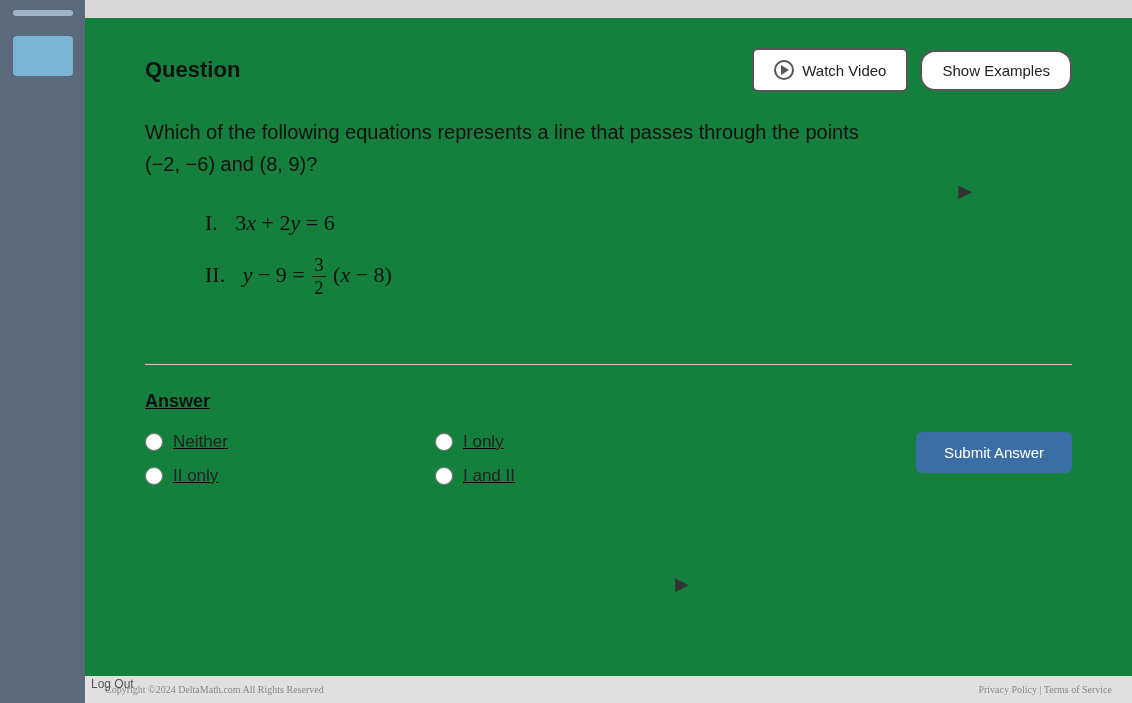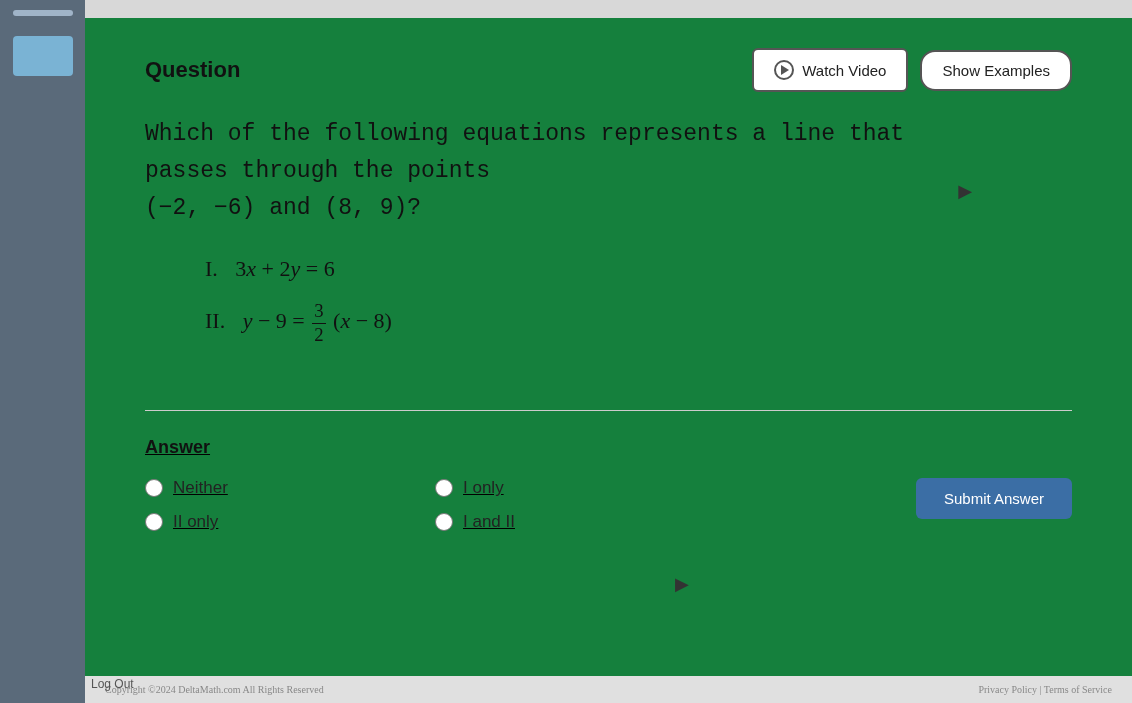--- a/index.html
+++ b/index.html
@@ -123,26 +123,26 @@
       background: white;
       padding: 10px 20px;
       border-radius: 15px;
       cursor: pointer;
       font-size: 15px;
       color: #222;
       font-family: Arial, sans-serif;
     }
 
     .question-text {
-      font-size: 23px;
+      font-size: 20px;
       color: #111;
       line-height: 1.6;
       margin-bottom: 30px;
       max-width: 820px;
-      font-family: Liberation Mono, monospace;
+      font-family: Liberation Sans, sans-serif;
     }
 
     .equations-section {
       margin-bottom: 30px;
       padding-left: 60px;
     }
 
     .equation-row {
       font-size: 22px;
       color: #111;

